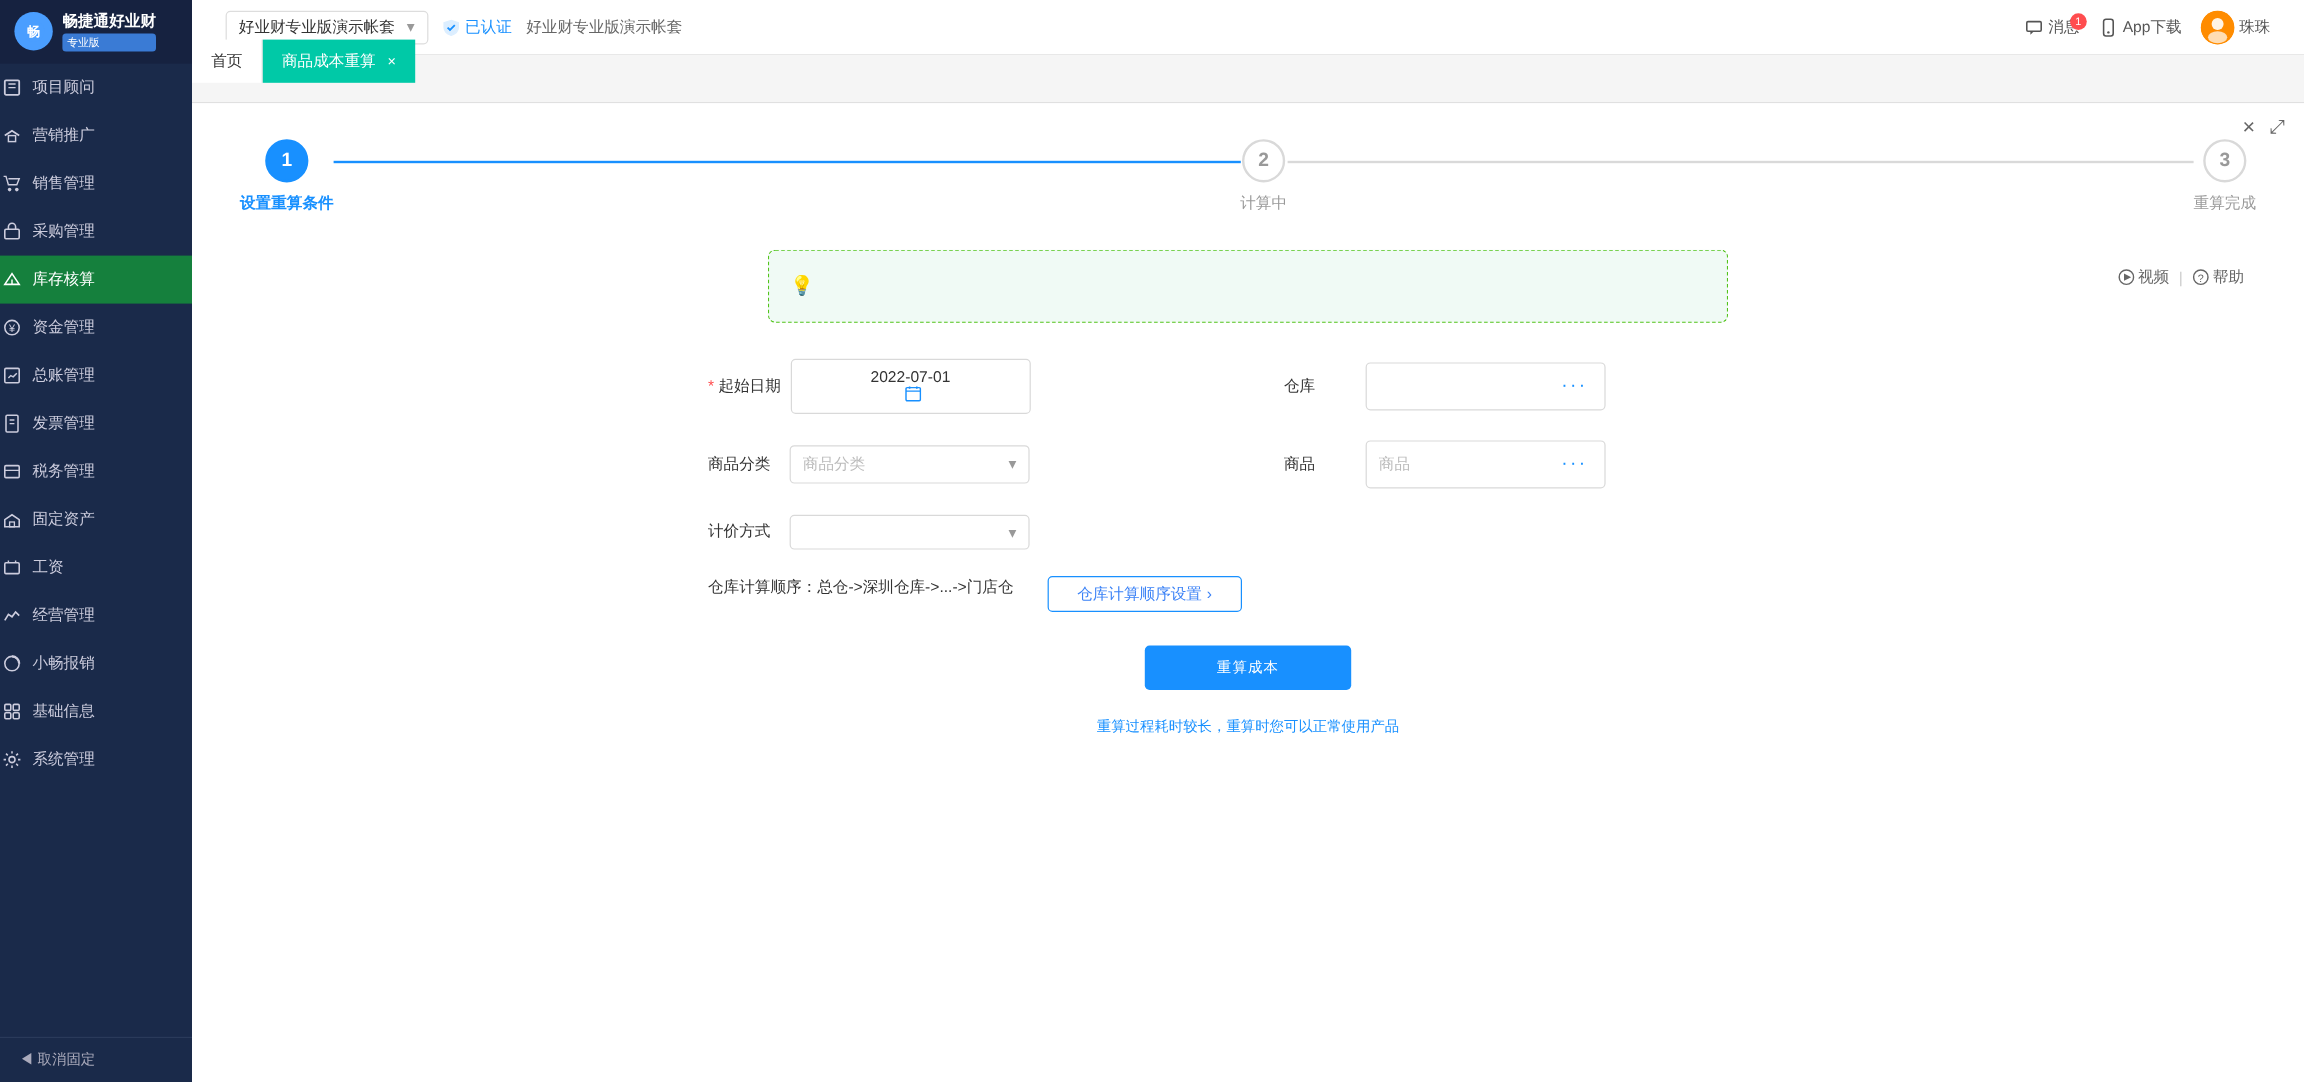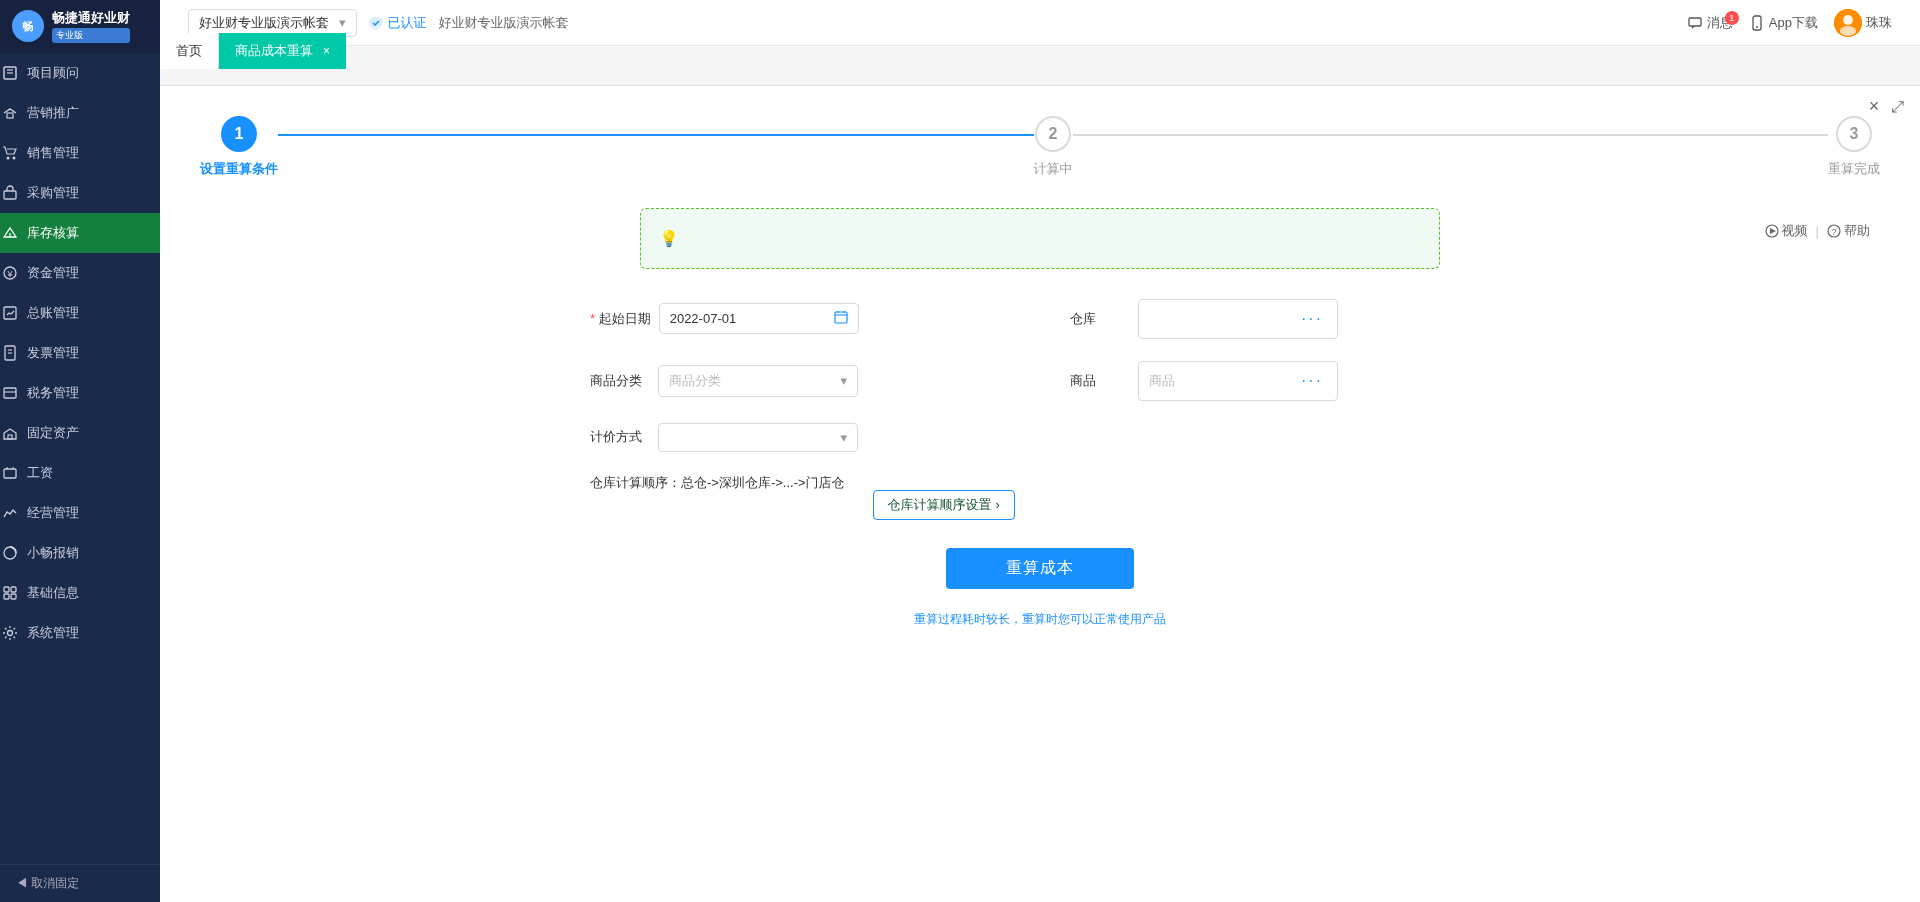--- a/index.html
+++ b/index.html
@@ -258,37 +258,37 @@
     
     .warehouse-row {
       display: flex; align-items: flex-start;
       margin-bottom: 28px;
       gap: 28px;
     }
     .warehouse-label { font-size: 13px; color: #333; }
     .warehouse-btn {
       background: white;
       border: 1px solid #1890ff;
-      color: #14532d;
+      color: #3b82f6;
       border-radius: 4px;
-      padding: 5px 14px;
+      padding: 5px 24px;
       font-size: 13px;
       cursor: pointer;
-      display: flex; align-items: center; gap: 4px; margin-top: 16px;
+      display: flex; align-items: center; gap: 4px;
     }
 
     
     .submit-area { text-align: center; margin-top: 10px; }
     .submit-btn {
       background: #1890ff;
       color: white;
       border: none;
       border-radius: 4px;
       padding: 10px 60px;
-      font-size: 16px;
+      font-size: 12px;
       cursor: pointer;
       letter-spacing: 1px;
     }
     .submit-hint { color: #1890ff; font-size: 12px; margin-top: 22px; }
 
     
     .help-links {
       position: absolute; right: 50px; top: 136px;
       display: flex; align-items: center; gap: 8px;
       font-size: 13px; color: #666;
@@ -571,21 +571,21 @@
 
     <div class="info-box">
       <span class="info-box-icon">💡</span>
     </div>
 
     <div class="form-area">
 
       <div class="form-row">
         <div class="form-field">
           <span class="form-label required">起始日期</span>
-          <div class="form-input" style="min-width:200px; cursor:pointer;">
+          <div class="form-input" style="min-width:200px; cursor:pointer;flex-direction:column;">
             <span>2022-07-01</span>
             <span class="cal-icon">
               <svg width="14" height="14" viewBox="0 0 14 14">
                   <rect x="1" y="2" width="12" height="11" rx="1" fill="none" stroke="#1890ff" stroke-width="1.2"></rect>
                   <line x1="1" y1="5" x2="13" y2="5" stroke="#1890ff" stroke-width="1.1"></line>
                   <line x1="4" y1="1" x2="4" y2="3" stroke="#1890ff" stroke-width="1.3"></line>
                   <line x1="10" y1="1" x2="10" y2="3" stroke="#1890ff" stroke-width="1.3"></line>
                 </svg>
             </span>
           </div>

